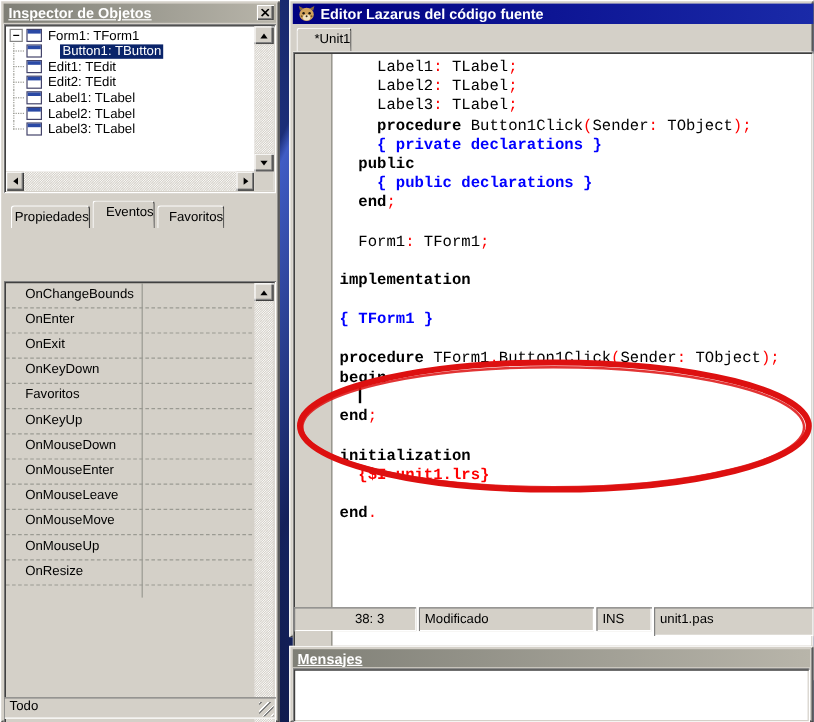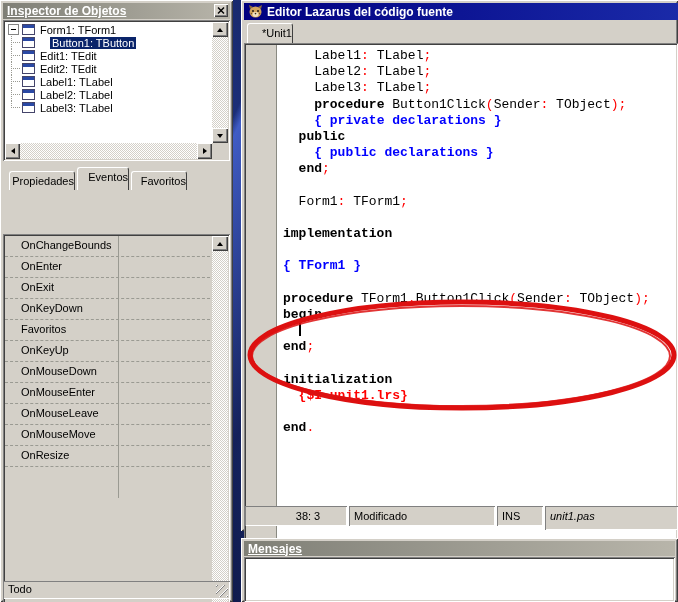--- a/index.html
+++ b/index.html
@@ -174,20 +174,23 @@
           <span class="ev-name">OnMouseDown</span>
         </div>
         <div class="ev-row">
           <span class="ev-name">OnMouseEnter</span>
         </div>
         <div class="ev-row">
           <span class="ev-name">OnMouseLeave</span>
         </div>
         <div class="ev-row">
           <span class="ev-name">OnMouseMove</span>
+        </div>
+        <div class="ev-row">
+          <span class="ev-name">OnMouseUp</span>
         </div>
         <div class="ev-row">
           <span class="ev-name">OnResize</span>
         </div>
       </div>
     <div style="position:absolute;left:115px;top:2px;width:1px;height:262px;background:#9a9a92;"></div>
 
     <div class="dither" style="position:absolute;right:2px;top:2px;width:16px;height:383px;">
       <div class="btn3d" style="left:0;top:0;width:16px;height:15px;">
           <span class="tri tri-up ctr"></span>
@@ -267,21 +270,21 @@
 
   <div class="panel-sunken" style="left:4px;top:506px;width:102px;height:20px;">
     <div class="sp-label" style="text-align:center;padding-left:24px;">38: 3</div>
   </div>
   <div class="panel-sunken" style="left:108px;top:506px;width:146px;height:20px;">
     <div class="sp-label">Modificado</div>
   </div>
   <div class="panel-sunken" style="left:256px;top:506px;width:46px;height:20px;">
     <div class="sp-label">INS</div>
   </div>
-  <div class="panel-sunken" style="left:304px;top:506px;width:133px;height:24px;font-style:italic;">
+  <div class="panel-sunken" style="left:304px;top:506px;width:133px;height:24px;">
     <div class="sp-label">unit1.pas</div>
   </div>
 </div>
 
 <div class="win" id="messages" style="left:241px;top:538px;width:437px;height:64px;">
   <div class="titlebar tb-inactive" style="left:3px;top:3px;width:431px;height:15px;">
     <span>Mensajes</span>
   </div>
   <div class="sunken" style="left:3px;top:19px;width:431px;height:45px;background:#fff;"></div>
 </div>

